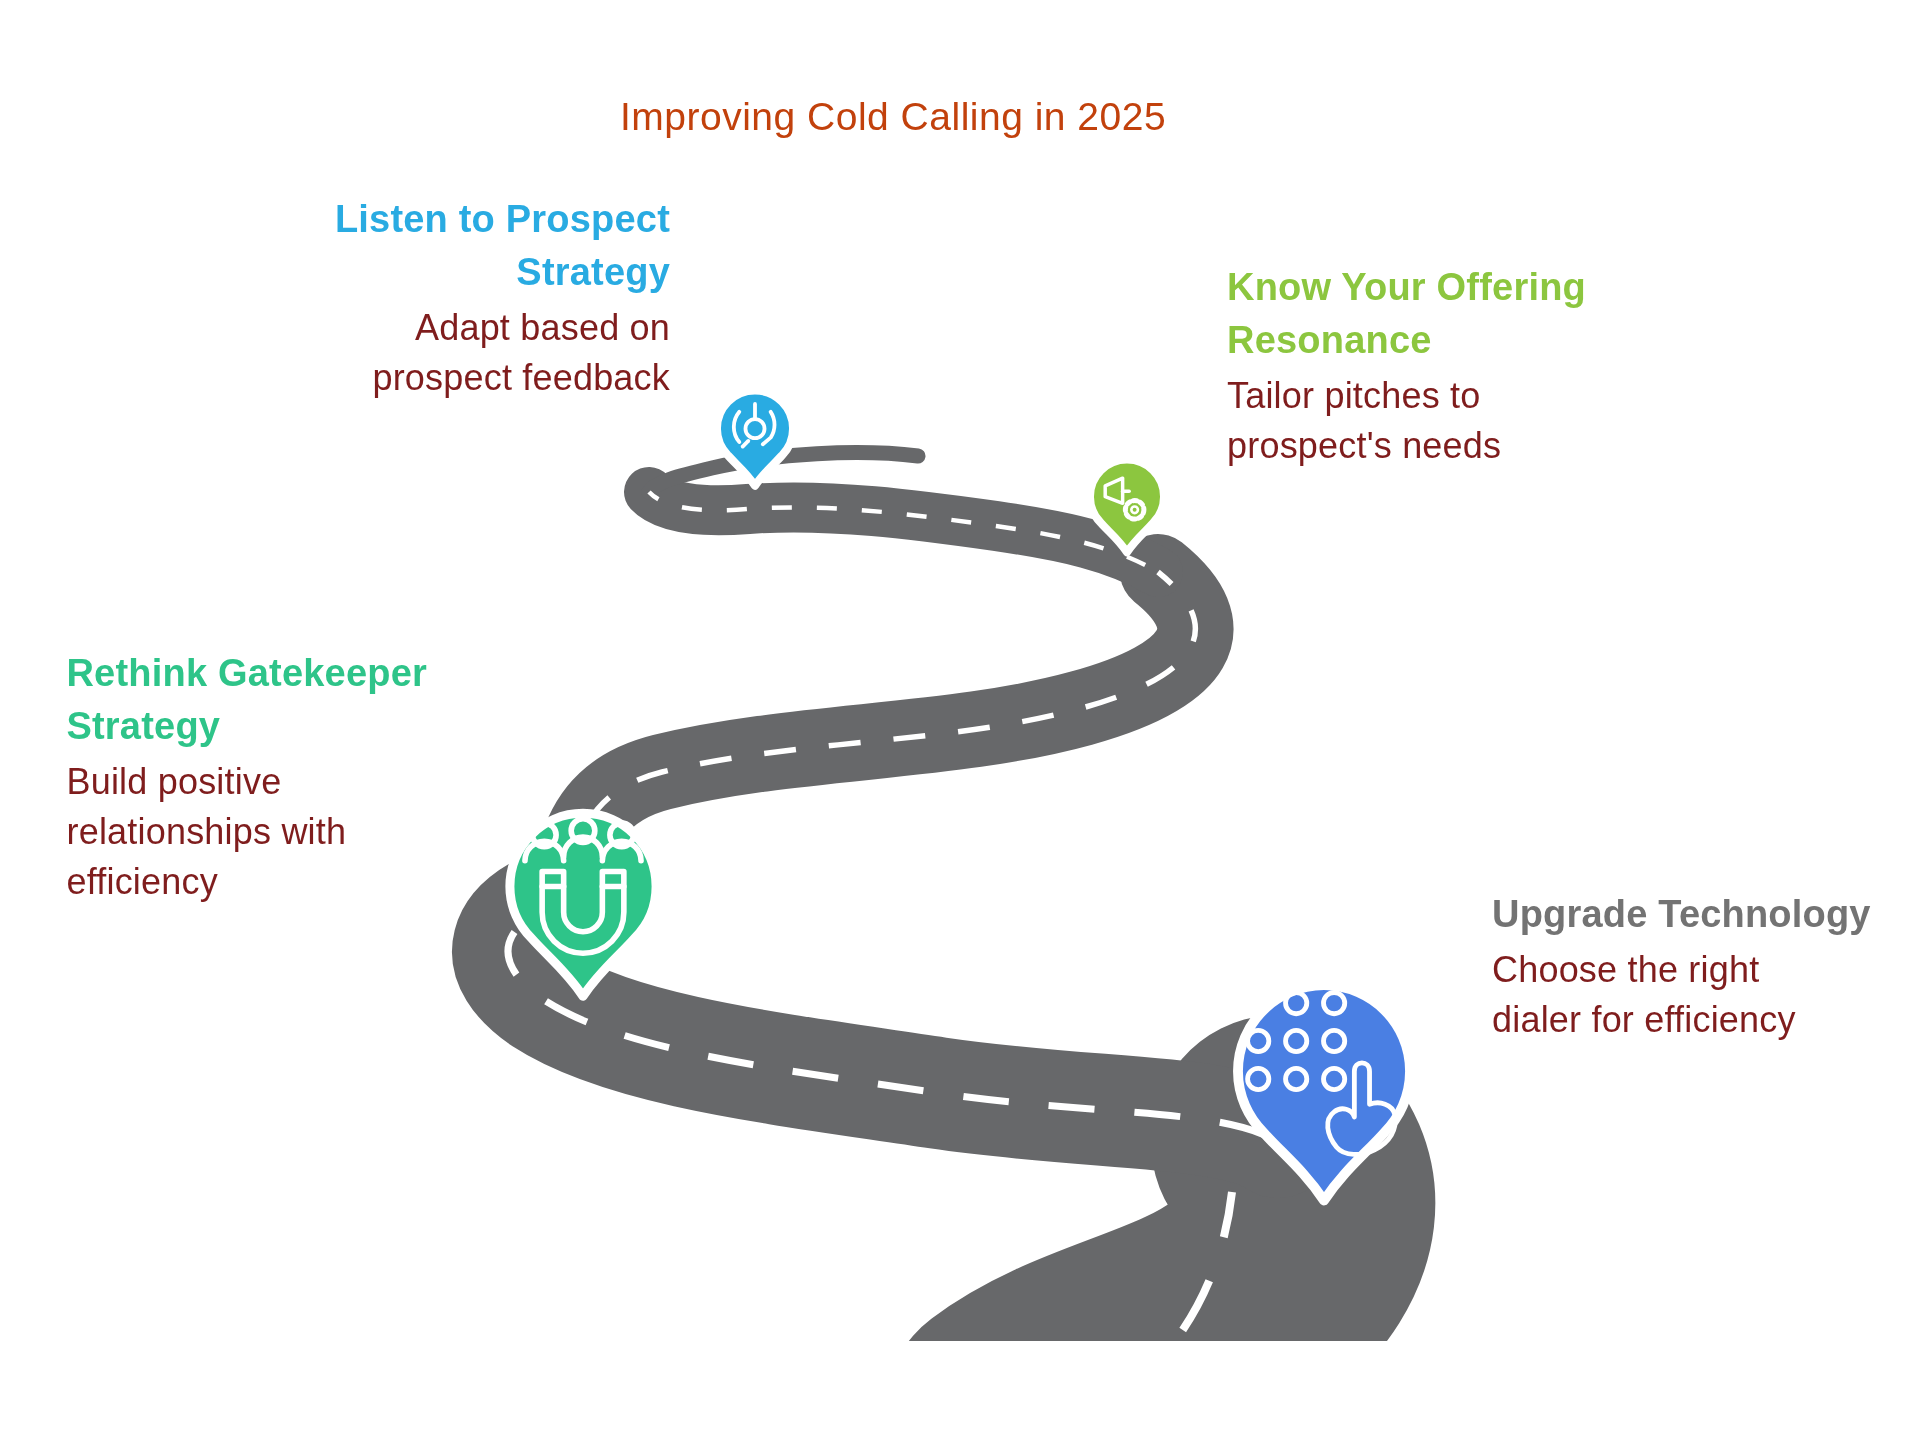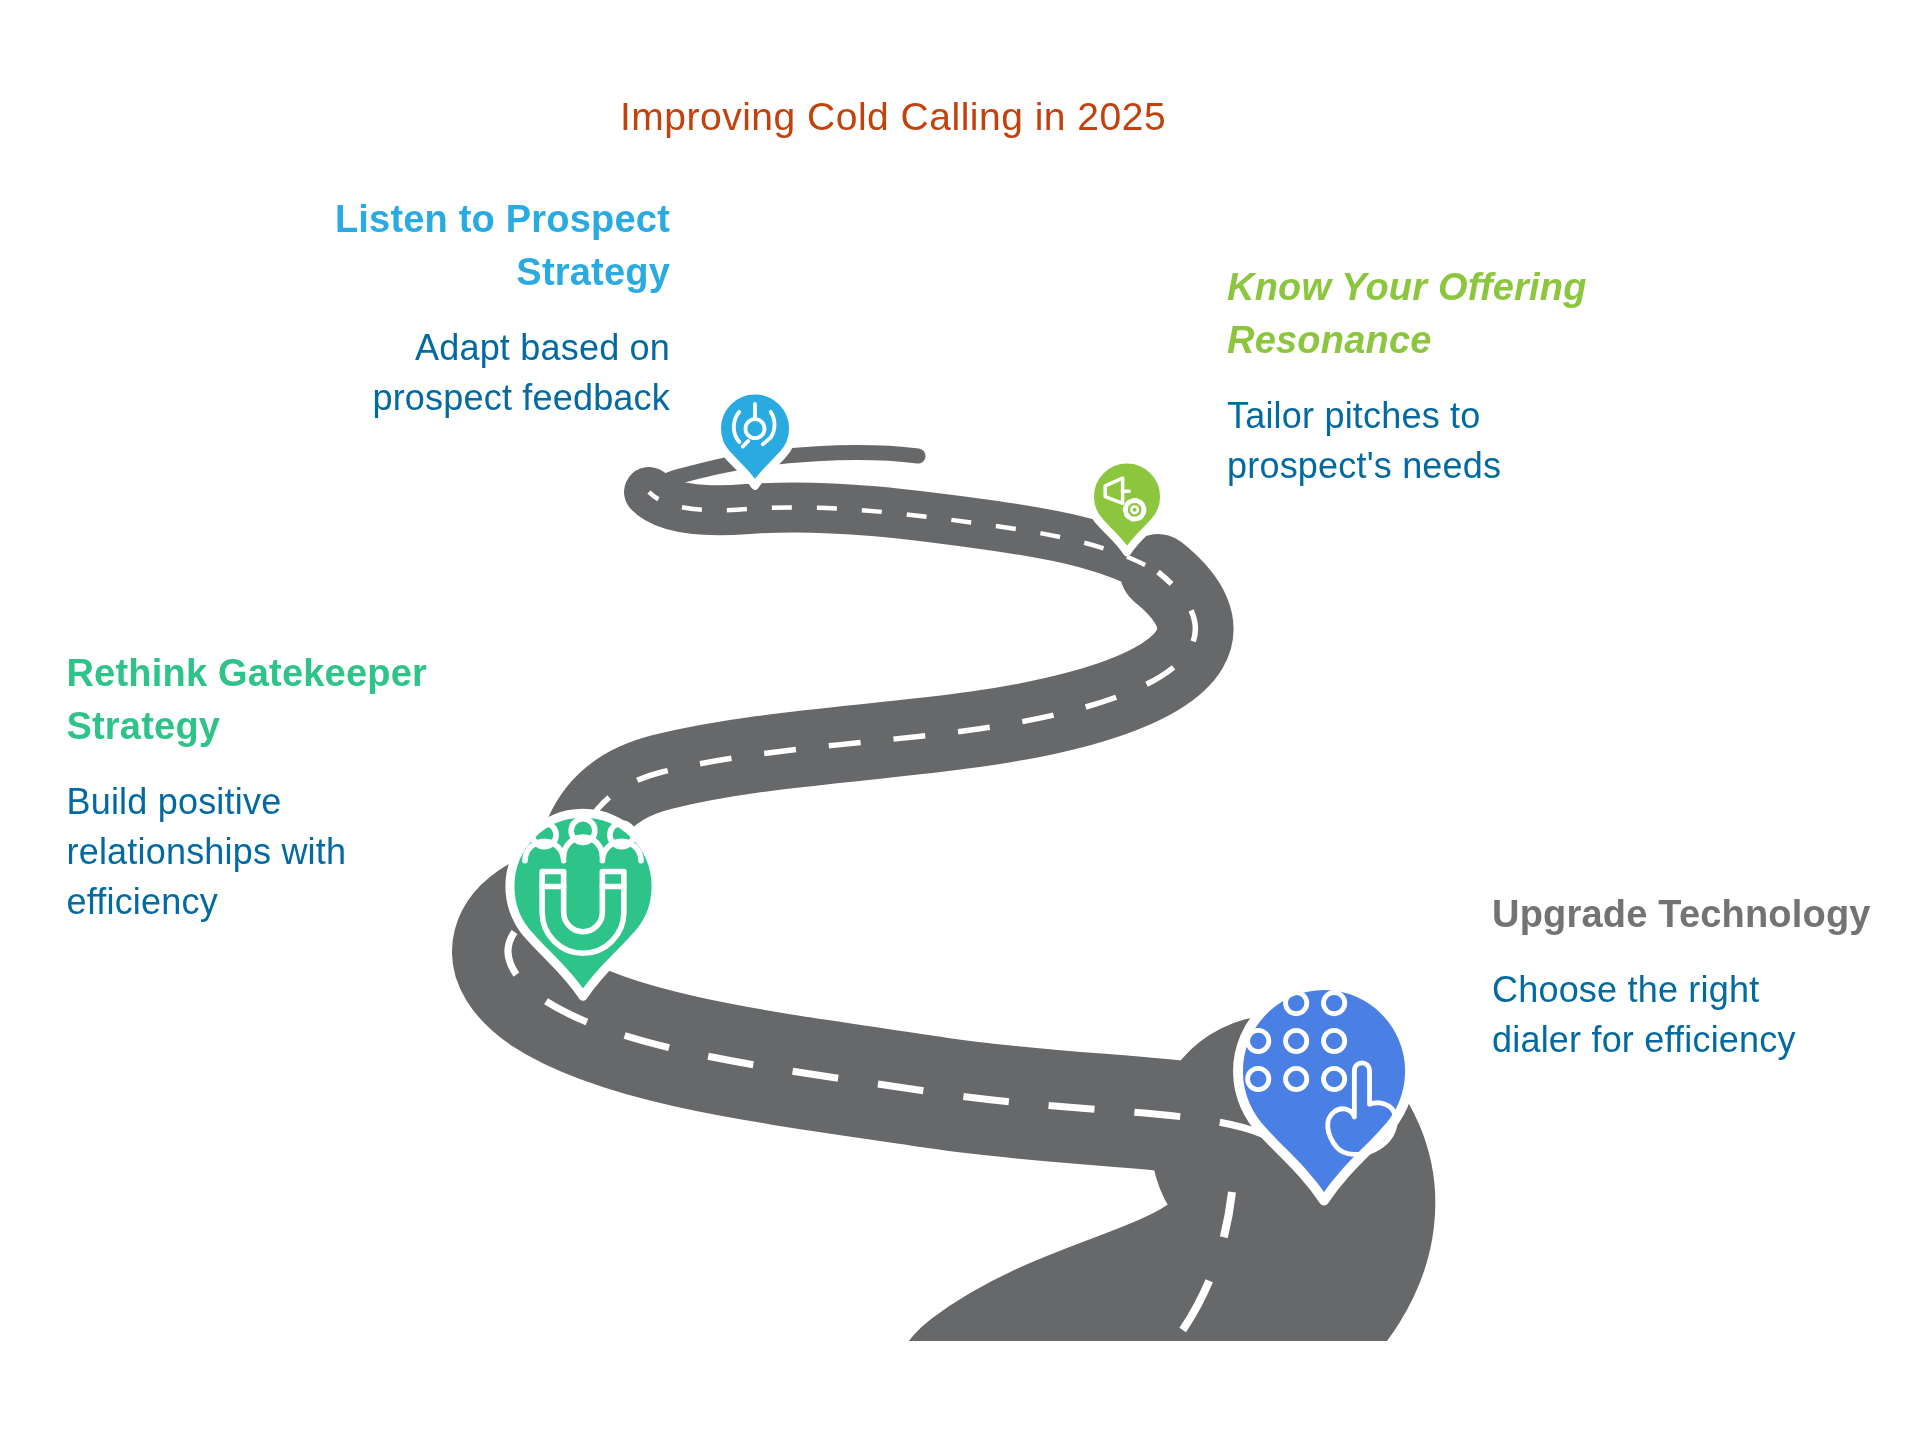--- a/index.html
+++ b/index.html
@@ -12,22 +12,22 @@
     position:absolute;left:620px;top:95px;
     font-size:39px;font-weight:500;color:#c2410c;letter-spacing:0.5px;
     white-space:nowrap;
   }
   .milestone{position:absolute;}
   .ms-title{
     font-size:38px;font-weight:700;line-height:53px;
     white-space:pre-line;letter-spacing:0.2px;
   }
   .ms-sub{
-    font-size:36px;font-weight:400;line-height:50px;color:#0369a1;
-    white-space:pre-line;margin-top:24px;letter-spacing:0.2px;
+    font-size:36px;font-weight:400;line-height:50px;color:#7f1d1d;
+    white-space:pre-line;margin-top:4px;letter-spacing:0.2px;
   }
   #ms-listen{right:1250px;top:193px;text-align:right;}
   #ms-resonance{left:1227px;top:261px;text-align:left;}
   #ms-gatekeeper{right:1493px;top:647px;text-align:left;}
   #ms-technology{left:1492px;top:888px;text-align:left;}
   svg.roadmap{position:absolute;left:0;top:0;}
 </style>
 </head>
 <body>
 
@@ -116,21 +116,21 @@
   </svg>
 
   <div class="milestone" id="ms-listen">
     <div class="ms-title" style="color: rgb(41, 171, 226);">Listen to Prospect
 Strategy</div>
     <div class="ms-sub">Adapt based on
 prospect feedback</div>
   </div>
 
   <div class="milestone" id="ms-resonance">
-    <div class="ms-title" style="color: rgb(140, 198, 63); font-style: italic;">Know Your Offering
+    <div class="ms-title" style="color: rgb(140, 198, 63);">Know Your Offering
 Resonance</div>
     <div class="ms-sub">Tailor pitches to
 prospect's needs</div>
   </div>
 
   <div class="milestone" id="ms-gatekeeper">
     <div class="ms-title" style="color: rgb(46, 196, 137);">Rethink Gatekeeper
 Strategy</div>
     <div class="ms-sub">Build positive
 relationships with

